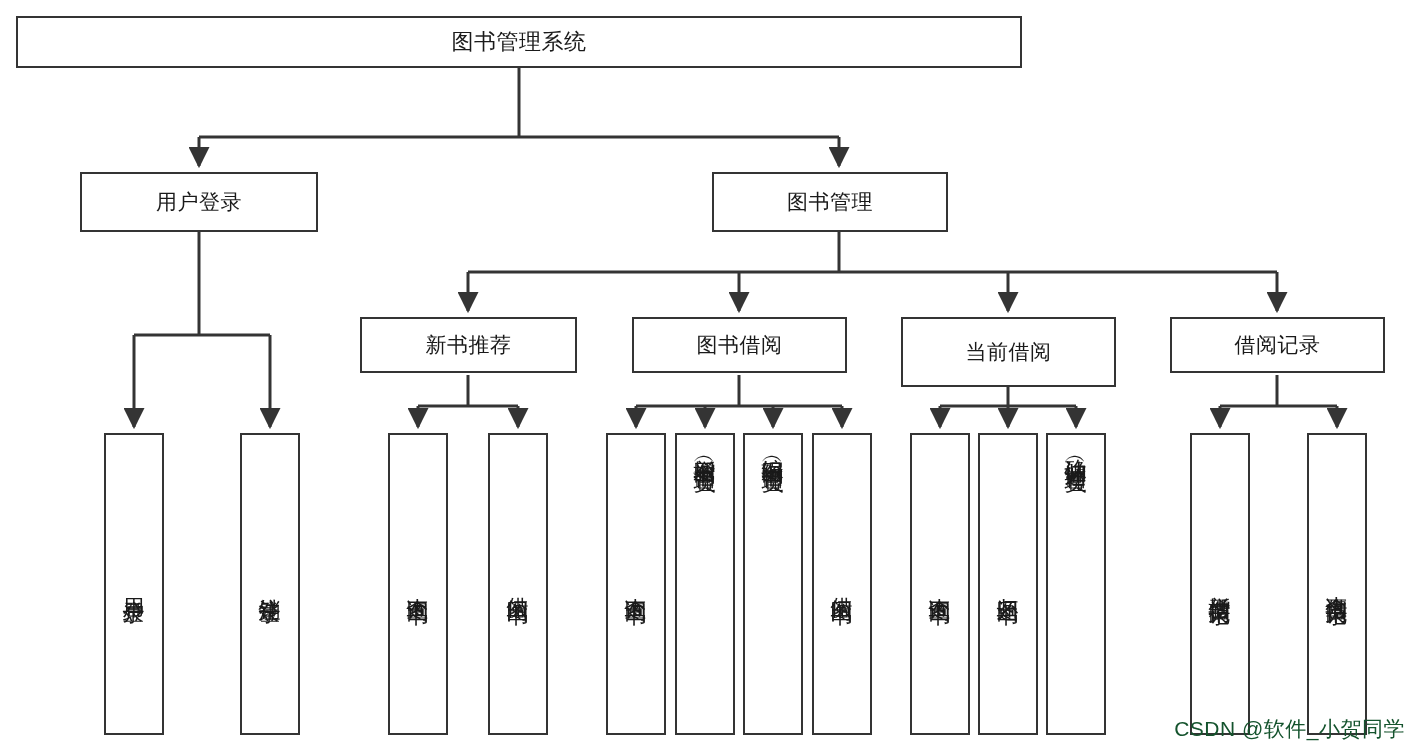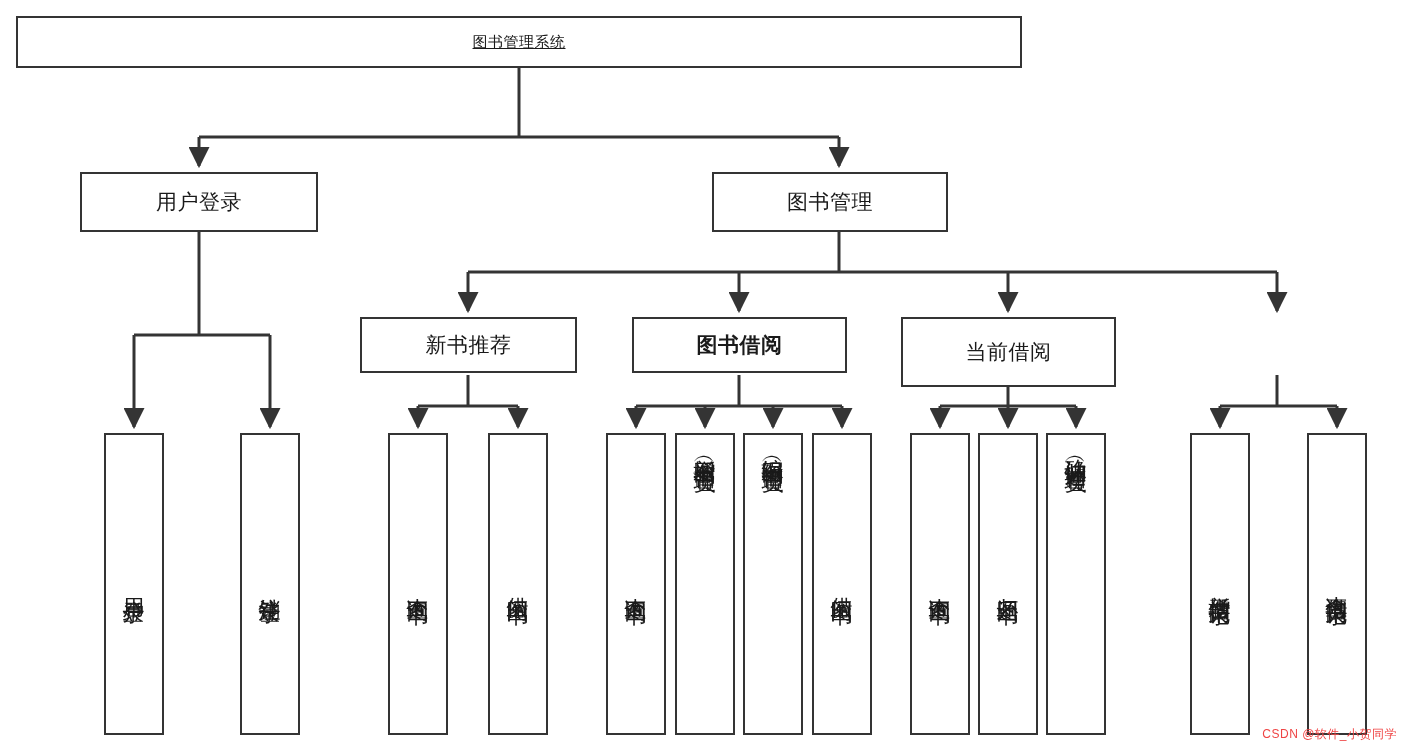--- a/index.html
+++ b/index.html
@@ -40,46 +40,45 @@
     text-align: center;
     line-height: 1.18;
     white-space: pre-wrap;
   }
   
   .node.horiz .node-label {
     font-size: 21px;
     letter-spacing: 0.5px;
   }
   .node.root .node-label {
-    font-size: 15px;
-    text-decoration: underline;
+    font-size: 22px;
   }
   
   .node.vert {
     align-items: center;
     justify-content: center;
     padding: 6px 0;
   }
   .node.vert .node-label {
     writing-mode: vertical-rl;
     text-orientation: upright;
     font-size: 22px;
     line-height: 1.05;
     letter-spacing: 2px;
     max-height: 100%;
   }
   .node.vert.top-aligned {
     align-items: flex-start;
   }
   #watermark {
     position: absolute;
-    right: 8px;
+    right: 0;
     bottom: 4px;
-    font-size: 12px;
-    color: #ef4444;
+    font-size: 21px;
+    color: #14532d;
     letter-spacing: 0.5px;
     white-space: nowrap;
   }
 </style>
 </head>
 <body>
 
 <div id="canvas">
 
   <svg id="edges" viewBox="0 0 1405 747" xmlns="http://www.w3.org/2000/svg">
@@ -141,28 +140,31 @@
   </div>
 
   <div class="node horiz" style="left:360px; top:317px; width:217px; height:56px;">
     <span class="node-label">新书推荐</span>
   </div>
 
   <div class="node horiz" style="left:712px; top:172px; width:236px; height:60px;">
     <span class="node-label">图书管理</span>
   </div>
 
-  <div class="node horiz" style="left:632px; top:317px; width:215px; height:56px;font-weight:bold;">
+  <div class="node horiz" style="left:632px; top:317px; width:215px; height:56px;">
     <span class="node-label">图书借阅</span>
   </div>
 
   <div class="node horiz" style="left:901px; top:317px; width:215px; height:70px;">
     <span class="node-label">当前借阅</span>
   </div>
 
+  <div class="node horiz" style="left:1170px; top:317px; width:215px; height:56px;">
+    <span class="node-label">借阅记录</span>
+  </div>
 
   <div class="node vert" style="left:104px; top:433px; width:60px; height:302px;">
     <span class="node-label">用户登录</span>
   </div>
 
   <div class="node vert" style="left:240px; top:433px; width:60px; height:302px;">
     <span class="node-label">注销登录</span>
   </div>
 
   <div class="node vert" style="left:388px; top:433px; width:60px; height:302px;">

